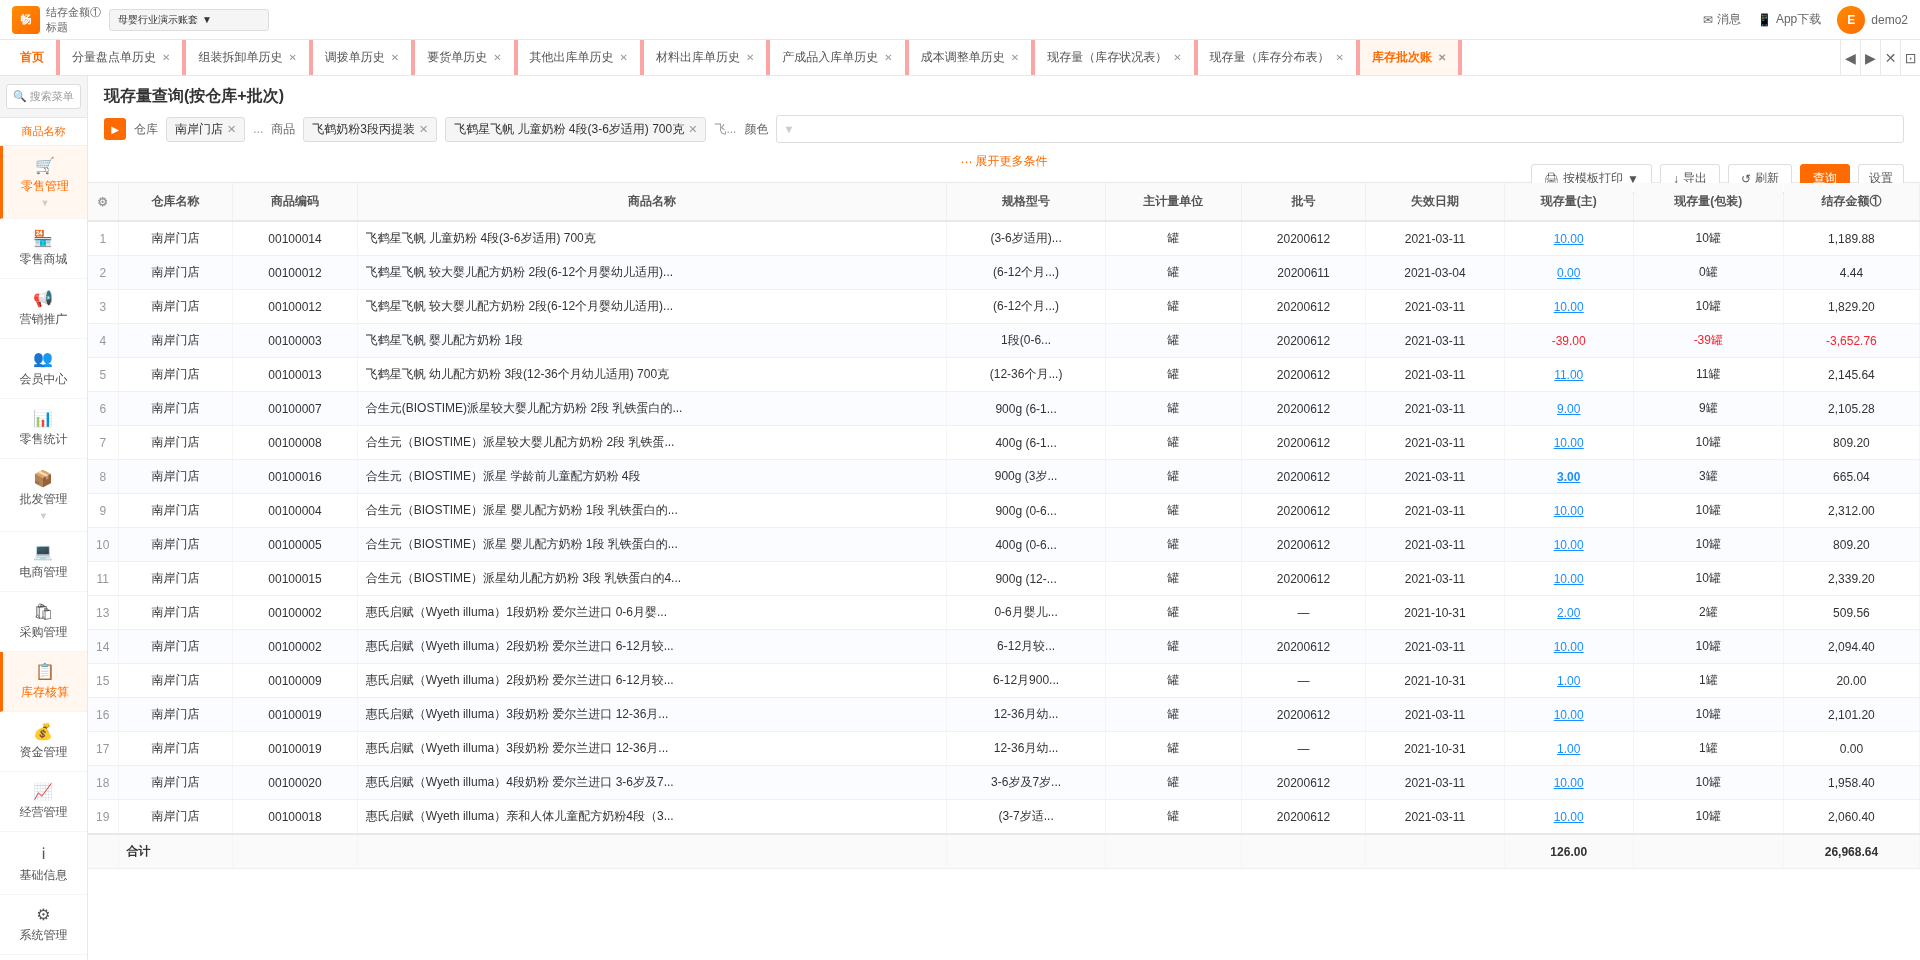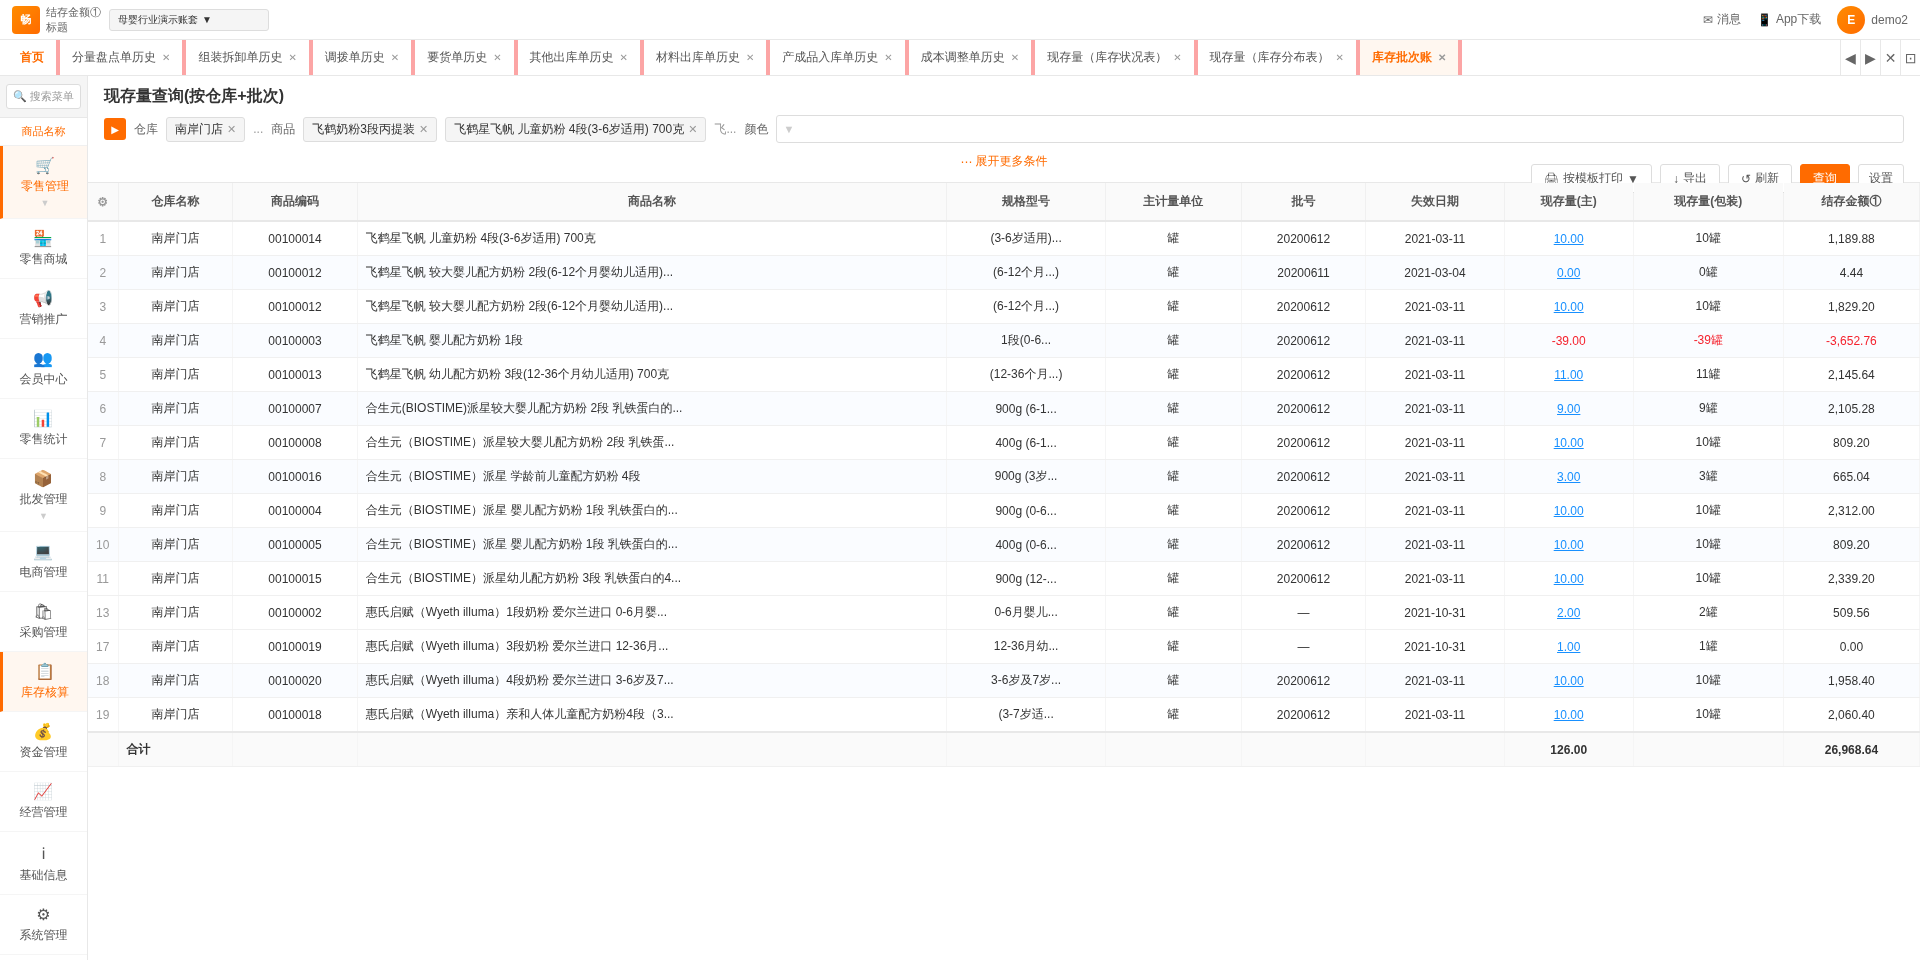--- a/index.html
+++ b/index.html
@@ -523,21 +523,21 @@
             </tr>
             <tr style="background: rgb(250, 252, 255);">
               <td class="serial-col">8</td>
               <td>南岸门店</td>
               <td>00100016</td>
               <td class="text-left">合生元（BIOSTIME）派星 学龄前儿童配方奶粉 4段</td>
               <td>900g (3岁...</td>
               <td>罐</td>
               <td>20200612</td>
               <td>2021-03-11</td>
-              <td style="color: rgb(24, 144, 255); text-decoration: underline; cursor: pointer;">3.00</td>
+              <td style="color: rgb(24, 144, 255); text-decoration: underline; cursor: pointer; font-weight: bold;">3.00</td>
               <td>3罐</td>
               <td>665.04</td>
             </tr>
             <tr style="background: rgb(255, 255, 255);">
               <td class="serial-col">9</td>
               <td>南岸门店</td>
               <td>00100004</td>
               <td class="text-left">合生元（BIOSTIME）派星 婴儿配方奶粉 1段 乳铁蛋白的...</td>
               <td>900g (0-6...</td>
               <td>罐</td>
@@ -579,20 +579,59 @@
               <td>00100002</td>
               <td class="text-left">惠氏启赋（Wyeth illuma）1段奶粉 爱尔兰进口 0-6月婴...</td>
               <td>0-6月婴儿...</td>
               <td>罐</td>
               <td>—</td>
               <td>2021-10-31</td>
               <td style="color: rgb(24, 144, 255); text-decoration: underline; cursor: pointer;">2.00</td>
               <td>2罐</td>
               <td>509.56</td>
             </tr>
+            <tr style="background: rgb(250, 252, 255);">
+              <td class="serial-col">14</td>
+              <td>南岸门店</td>
+              <td>00100002</td>
+              <td class="text-left">惠氏启赋（Wyeth illuma）2段奶粉 爱尔兰进口 6-12月较...</td>
+              <td>6-12月较...</td>
+              <td>罐</td>
+              <td>20200612</td>
+              <td>2021-03-11</td>
+              <td style="color: rgb(24, 144, 255); text-decoration: underline; cursor: pointer;">10.00</td>
+              <td>10罐</td>
+              <td>2,094.40</td>
+            </tr>
+            <tr style="background: rgb(255, 255, 255);">
+              <td class="serial-col">15</td>
+              <td>南岸门店</td>
+              <td>00100009</td>
+              <td class="text-left">惠氏启赋（Wyeth illuma）2段奶粉 爱尔兰进口 6-12月较...</td>
+              <td>6-12月900...</td>
+              <td>罐</td>
+              <td>—</td>
+              <td>2021-10-31</td>
+              <td style="color: rgb(24, 144, 255); text-decoration: underline; cursor: pointer;">1.00</td>
+              <td>1罐</td>
+              <td>20.00</td>
+            </tr>
+            <tr style="background: rgb(250, 252, 255);">
+              <td class="serial-col">16</td>
+              <td>南岸门店</td>
+              <td>00100019</td>
+              <td class="text-left">惠氏启赋（Wyeth illuma）3段奶粉 爱尔兰进口 12-36月...</td>
+              <td>12-36月幼...</td>
+              <td>罐</td>
+              <td>20200612</td>
+              <td>2021-03-11</td>
+              <td style="color: rgb(24, 144, 255); text-decoration: underline; cursor: pointer;">10.00</td>
+              <td>10罐</td>
+              <td>2,101.20</td>
+            </tr>
             <tr style="background: rgb(255, 255, 255);">
               <td class="serial-col">17</td>
               <td>南岸门店</td>
               <td>00100019</td>
               <td class="text-left">惠氏启赋（Wyeth illuma）3段奶粉 爱尔兰进口 12-36月...</td>
               <td>12-36月幼...</td>
               <td>罐</td>
               <td>—</td>
               <td>2021-10-31</td>
               <td style="color: rgb(24, 144, 255); text-decoration: underline; cursor: pointer;">1.00</td>

